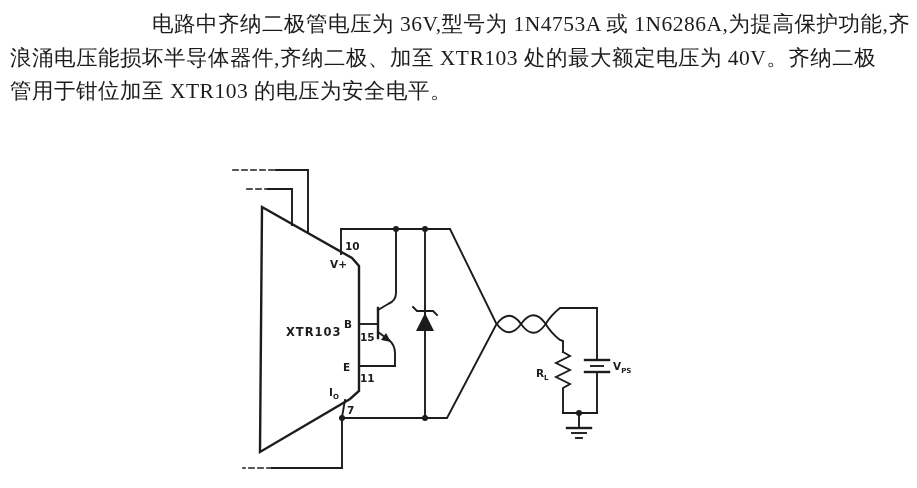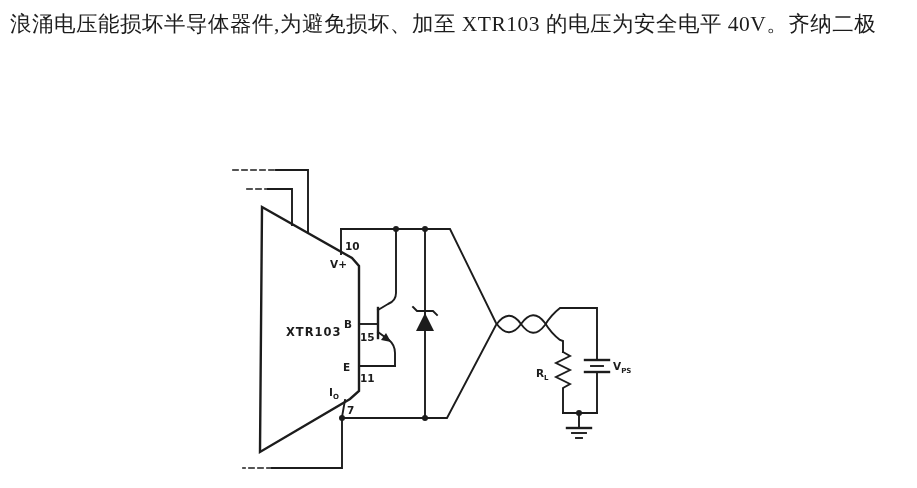--- a/index.html
+++ b/index.html
@@ -26,21 +26,23 @@
   svg.figure .dot { fill:var(--ink); stroke:none; }
   svg.figure .chiplbl { font-size:11.5px; letter-spacing:1px; }
   svg.figure .sub { font-size:7px; }
 </style>
 </head>
 <body>
 
 <div class="page">
 
   <div class="para">
-    <div class="line">浪涌电压能损坏半导体器件,为避免损坏、加至 XTR103 的电压为安全电平 40V。齐纳二极</div>
+    <div class="line first">电路中齐纳二极管电压为 36V,型号为 1N4753A 或 1N6286A,为提高保护功能,齐</div>
+    <div class="line">浪涌电压能损坏半导体器件,齐纳二极、加至 XTR103 处的最大额定电压为 40V。齐纳二极</div>
+    <div class="line">管用于钳位加至 XTR103 的电压为安全电平。</div>
   </div>
 
   <svg class="figure" width="917" height="488" viewBox="0 0 917 488">
 
     <g>
       <path class="thick" d="M262,207 L352,258 L359,266 L359,391 L350,399 L260,452 Z"></path>
       <text class="chiplbl" x="286" y="336">XTR103</text>
     </g>
 
     <g>

